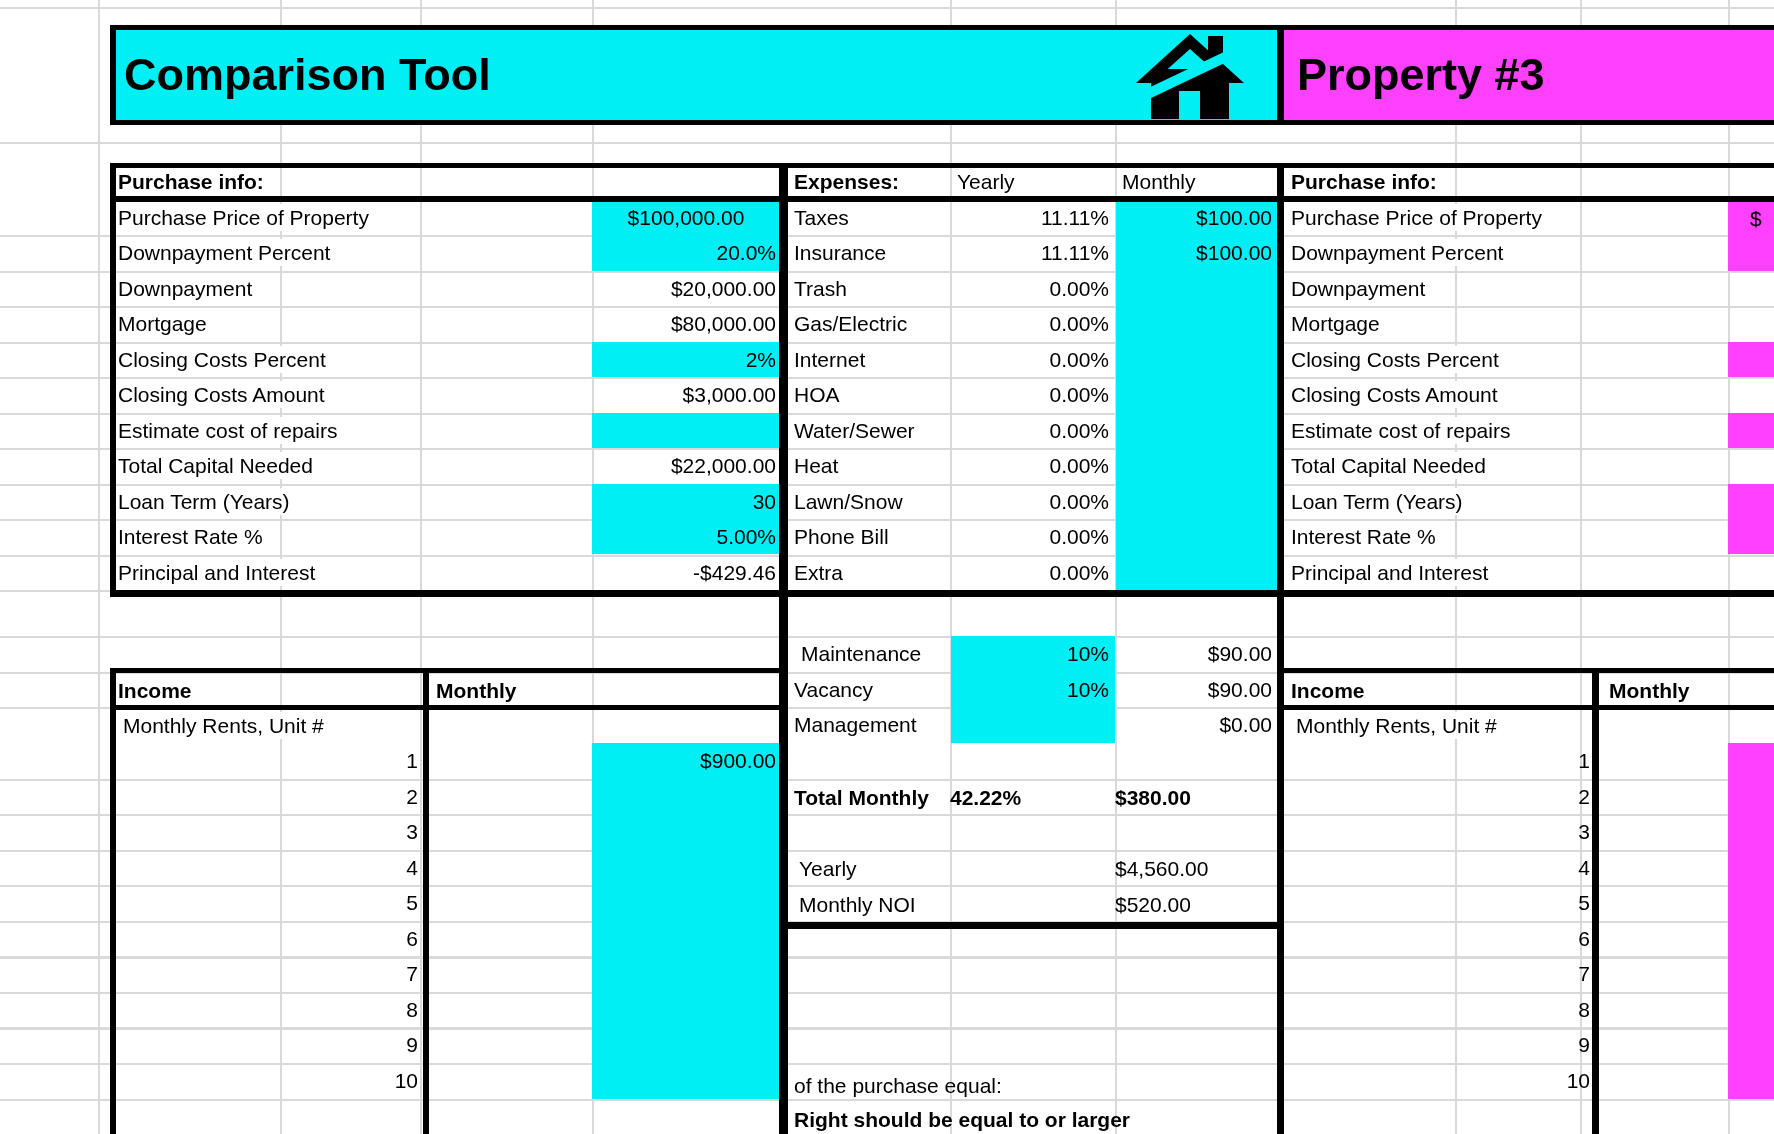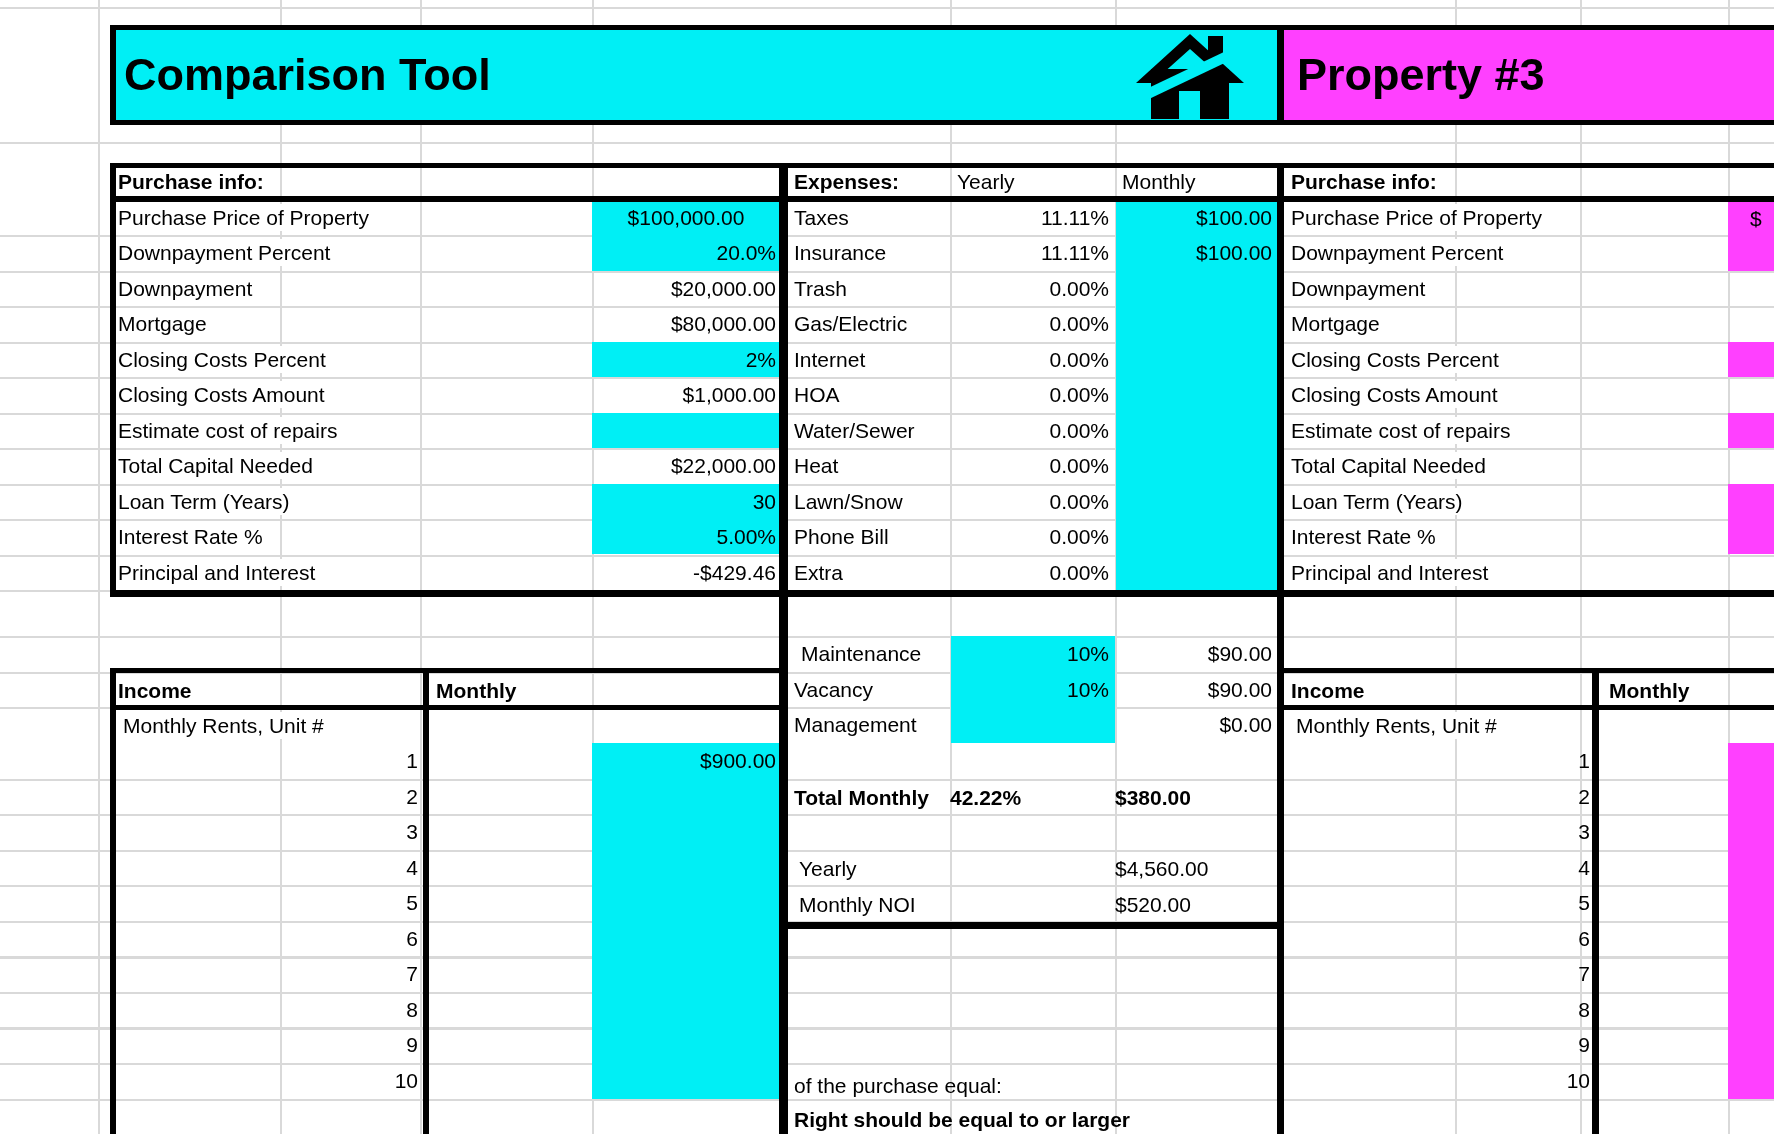--- a/index.html
+++ b/index.html
@@ -112,21 +112,21 @@
       <div class="cell" style="left: 596px; top: 204px; width: 180px; text-align: center;">$100,000.00</div>
       <div class="cell lab" style="left: 113px; top: 239.45px;">Downpayment Percent</div>
       <div class="cell" style="left: 596px; top: 239.45px; width: 180px; text-align: right;">20.0%</div>
       <div class="cell lab" style="left: 113px; top: 274.9px;">Downpayment</div>
       <div class="cell" style="left: 596px; top: 274.9px; width: 180px; text-align: right;">$20,000.00</div>
       <div class="cell lab" style="left: 113px; top: 310.35px;">Mortgage</div>
       <div class="cell" style="left: 596px; top: 310.35px; width: 180px; text-align: right;">$80,000.00</div>
       <div class="cell lab" style="left: 113px; top: 345.8px;">Closing Costs Percent</div>
       <div class="cell" style="left: 596px; top: 345.8px; width: 180px; text-align: right;">2%</div>
       <div class="cell lab" style="left: 113px; top: 381.25px;">Closing Costs Amount</div>
-      <div class="cell" style="left: 596px; top: 381.25px; width: 180px; text-align: right;">$1,000.00</div>
+      <div class="cell" style="left: 596px; top: 381.25px; width: 180px; text-align: right;">$3,000.00</div>
       <div class="cell lab" style="left: 113px; top: 416.7px;">Estimate cost of repairs</div>
       <div class="cell" style="left: 596px; top: 416.7px; width: 180px; text-align: right;"></div>
       <div class="cell lab" style="left: 113px; top: 452.15px;">Total Capital Needed</div>
       <div class="cell" style="left: 596px; top: 452.15px; width: 180px; text-align: right;">$22,000.00</div>
       <div class="cell lab" style="left: 113px; top: 487.6px;">Loan Term (Years)</div>
       <div class="cell" style="left: 596px; top: 487.6px; width: 180px; text-align: right;">30</div>
       <div class="cell lab" style="left: 113px; top: 523.05px;">Interest Rate %</div>
       <div class="cell" style="left: 596px; top: 523.05px; width: 180px; text-align: right;">5.00%</div>
       <div class="cell lab" style="left: 113px; top: 558.5px;">Principal and Interest</div>
       <div class="cell" style="left: 596px; top: 558.5px; width: 180px; text-align: right;">-$429.46</div>

